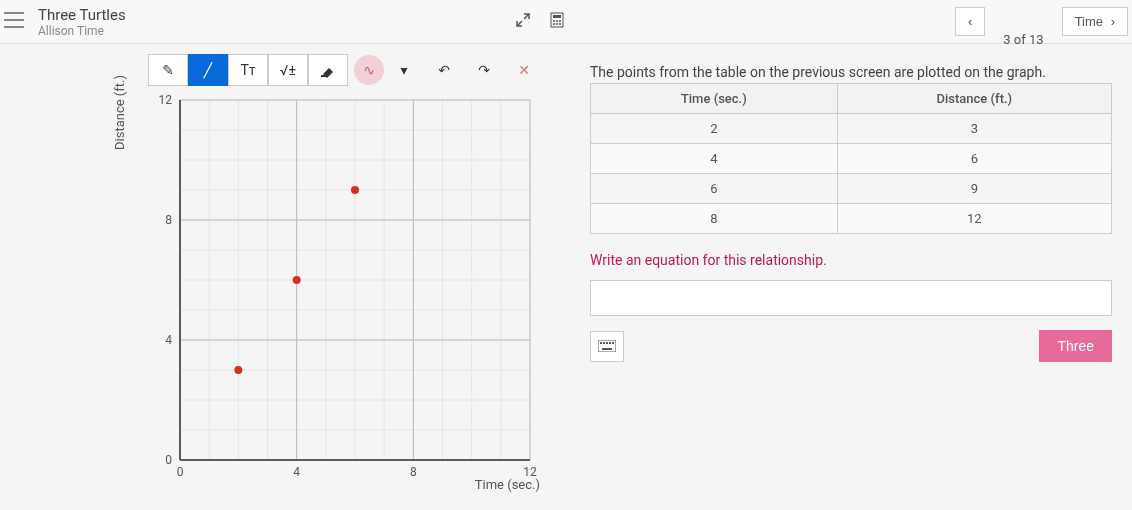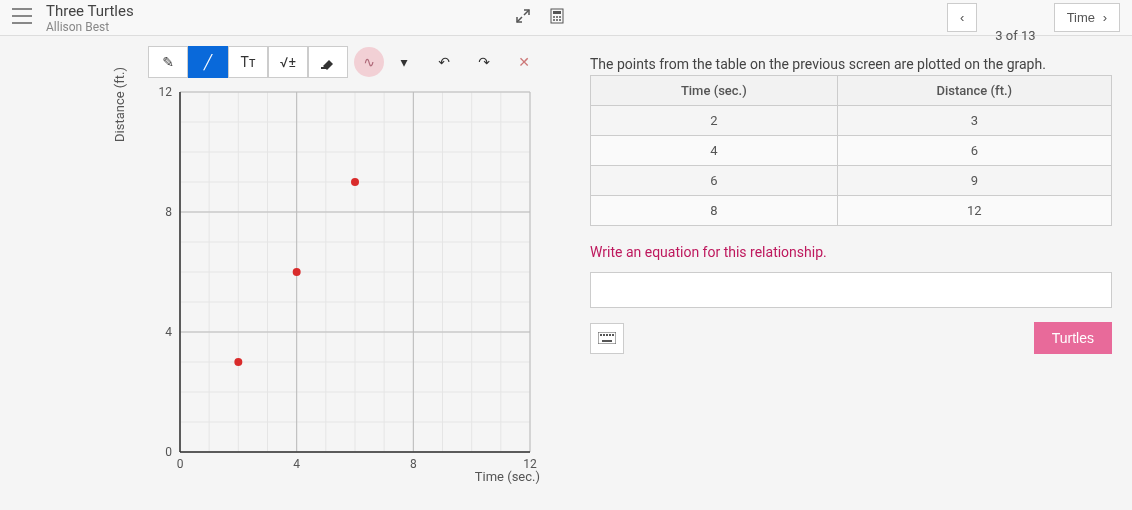--- a/index.html
+++ b/index.html
@@ -7,24 +7,24 @@
     font-family: -apple-system, BlinkMacSystemFont, "Segoe UI", Roboto, sans-serif;
     background: #f5f5f5;
     width: 1132px;
     height: 510px;
     overflow: hidden;
     color: #333;
   }
   .header {
     display: flex;
     align-items: center;
-    padding: 6px 12px;
+    padding: 6px 4px;
     border-bottom: 1px solid #ddd;
     background: #f8f8f8;
-    height: 36px;
+    height: 44px;
   }
   .menu-icon { width: 24px; margin-right: 10px; color: #777; cursor: pointer; }
   .title-block { flex: 0 0 auto; }
   .title { font-size: 15px; color: #444; }
   .subtitle { font-size: 12px; color: #888; }
   .header-center { flex: 1; display: flex; justify-content: center; gap: 18px; }
   .header-center .ico { color: #555; cursor: pointer; }
   .header-right { display: flex; align-items: center; gap: 10px; }
   .nav-btn {
     border: 1px solid #ccc;
@@ -133,21 +133,21 @@
 <body>
 
 <div class="header">
   <div class="menu-icon">
     <svg width="20" height="16" viewBox="0 0 20 16">
         <path d="M0 1h20M0 8h20M0 15h20" stroke="#888" stroke-width="2"></path>
       </svg>
   </div>
   <div class="title-block">
     <div class="title">Three Turtles</div>
-    <div class="subtitle">Allison Best</div>
+    <div class="subtitle">Allison Time</div>
   </div>
   <div class="header-center">
     <span class="ico">
       <svg width="16" height="16" viewBox="0 0 16 16">
           <path d="M2 9v5h5M14 7V2H9" stroke="#555" stroke-width="1.5" fill="none"></path>
           <path d="M2 14L7 9M14 2L9 7" stroke="#555" stroke-width="1.5"></path>
         </svg>
     </span>
     <span class="ico">
       <svg width="16" height="16" viewBox="0 0 16 16">
@@ -285,16 +285,16 @@
         <svg width="18" height="12" viewBox="0 0 18 12">
             <rect x="0" y="0" width="18" height="12" stroke="#555" fill="none"></rect>
             <rect x="2" y="2" width="2" height="2" fill="#555"></rect>
             <rect x="5" y="2" width="2" height="2" fill="#555"></rect>
             <rect x="8" y="2" width="2" height="2" fill="#555"></rect>
             <rect x="11" y="2" width="2" height="2" fill="#555"></rect>
             <rect x="14" y="2" width="2" height="2" fill="#555"></rect>
             <rect x="4" y="8" width="10" height="2" fill="#555"></rect>
           </svg>
       </div>
-      <button class="submit-btn">Turtles</button>
+      <button class="submit-btn">Three</button>
     </div>
   </div>
 </div>
 
 </body></html>

